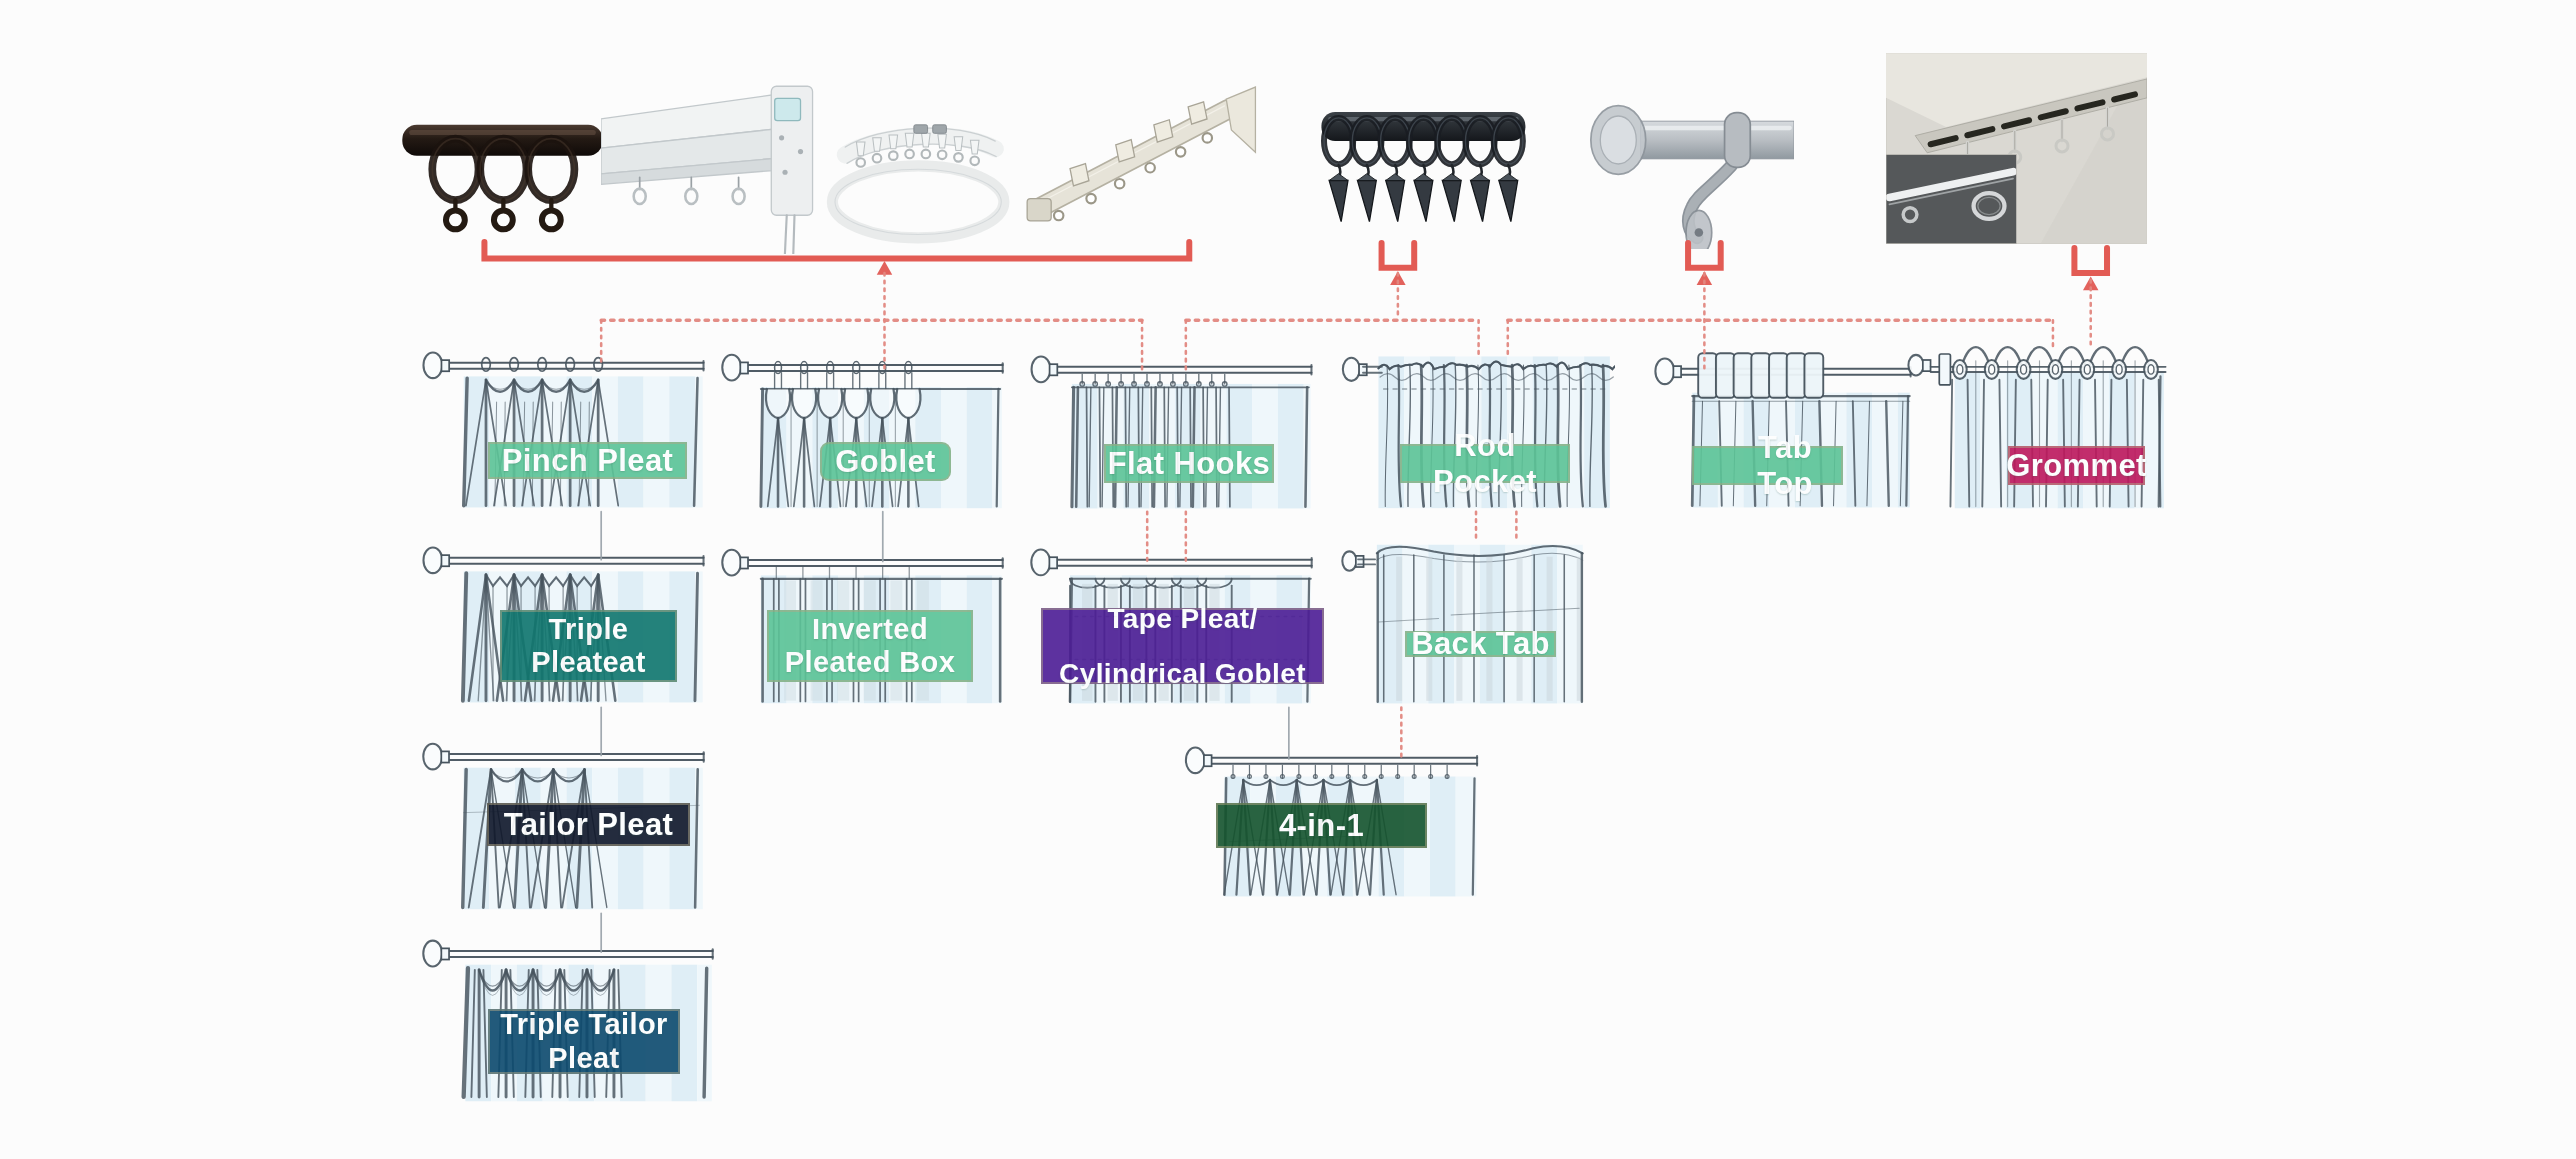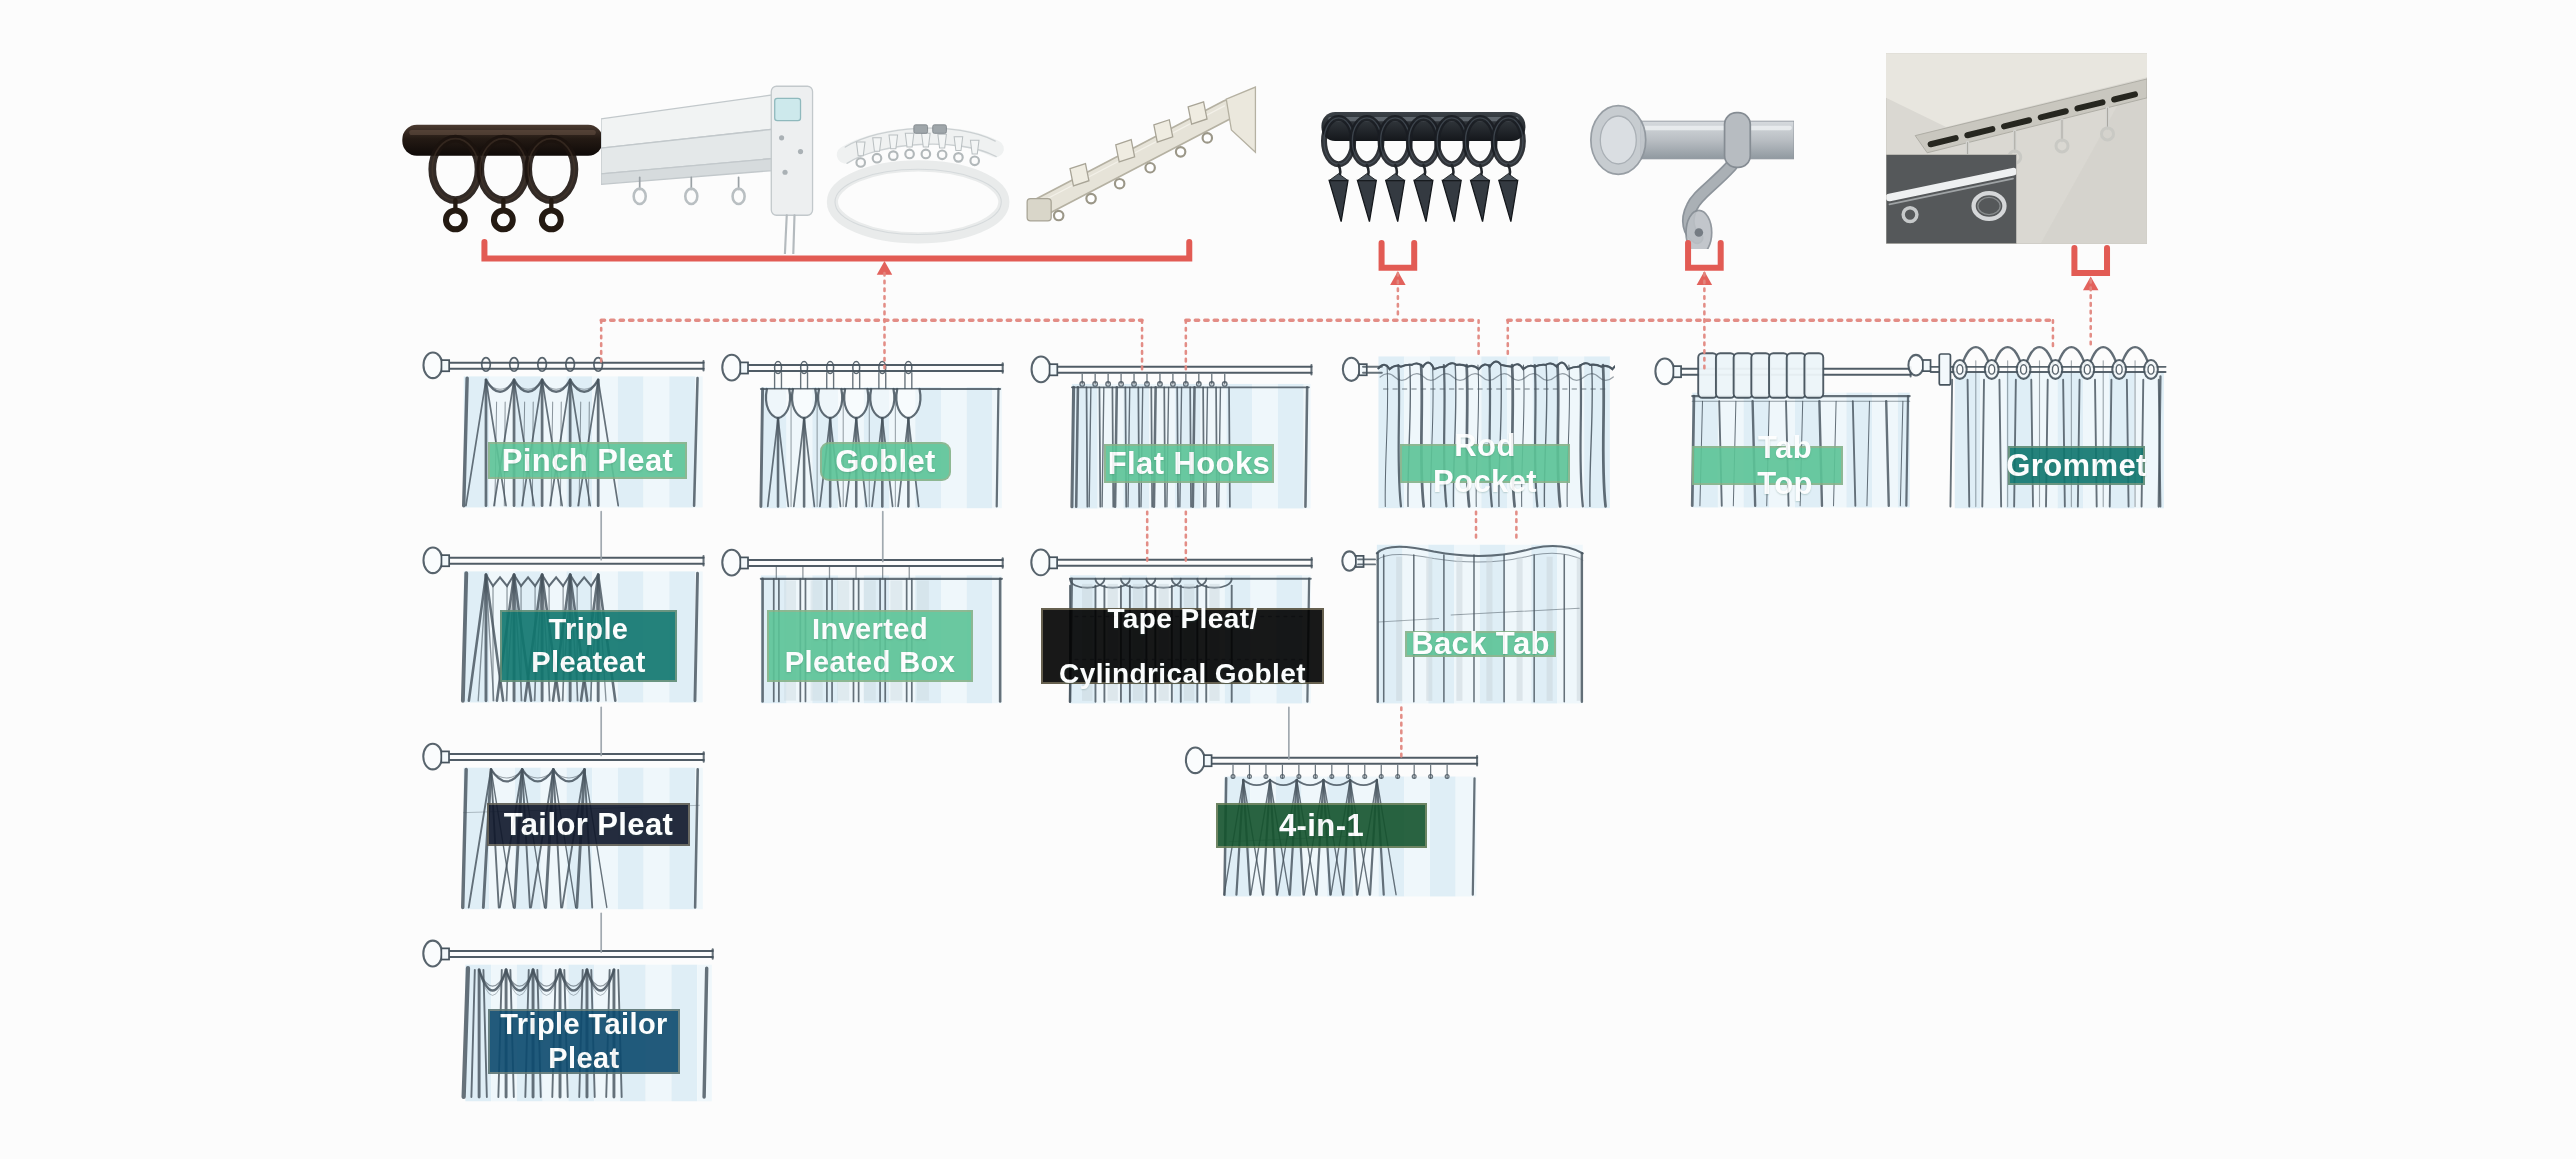--- a/index.html
+++ b/index.html
@@ -551,21 +551,21 @@
         <line x1="240.8333333333333" y1="52" x2="238.8333333333333" y2="200" stroke="#47545E" stroke-width="2.2" opacity="0.82" stroke-linecap="round" stroke-dasharray="none"></line>
         <line x1="258.83333333333326" y1="52" x2="260.83333333333326" y2="200" stroke="#47545E" stroke-width="2.2" opacity="0.82" stroke-linecap="round" stroke-dasharray="none"></line>
         <line x1="268.41666666666663" y1="30" x2="268.41666666666663" y2="200" stroke="#47545E" stroke-width="1.3" opacity="0.5" stroke-linecap="round" stroke-dasharray="none"></line>
         <ellipse cx="286.99999999999994" cy="40" rx="8" ry="11" fill="#F6FAFC" stroke="#47545E" stroke-width="2.4" opacity="0.9"></ellipse>
         <ellipse cx="286.99999999999994" cy="40" rx="3.5" ry="5.5" fill="#FFFFFF" stroke="#47545E" stroke-width="1.6" opacity="0.9"></ellipse>
         <line x1="277.99999999999994" y1="52" x2="275.99999999999994" y2="200" stroke="#47545E" stroke-width="2.2" opacity="0.82" stroke-linecap="round" stroke-dasharray="none"></line>
         <line x1="295.99999999999994" y1="52" x2="297.99999999999994" y2="200" stroke="#47545E" stroke-width="2.2" opacity="0.82" stroke-linecap="round" stroke-dasharray="none"></line>
         <line x1="298" y1="48" x2="296" y2="200" stroke="#47545E" stroke-width="2.6" opacity="0.82" stroke-linecap="round" stroke-dasharray="none"></line>
       </svg>
     </div>
-    <div class="clabel" style="left: 2008px; top: 446px; width: 137px; height: 39px; background: #0f766e; opacity: 0.9; color: rgb(255, 255, 255); font-size: 31px;">
+    <div class="clabel" style="left: 2008px; top: 446px; width: 137px; height: 39px; background: #be185d; opacity: 0.9; color: rgb(255, 255, 255); font-size: 31px;">
       <span>Grommet</span>
     </div>
     <div class="curtain" style="left: 419px; top: 532px;">
       <svg width="289" height="173" viewBox="0 0 337 202">
         <rect x="52" y="46" width="30" height="153" fill="#DFEEF6" stroke="none" stroke-width="0" rx="0" opacity="1"></rect>
         <rect x="82" y="46" width="30" height="153" fill="#EFF7FB" stroke="none" stroke-width="0" rx="0" opacity="1"></rect>
         <rect x="112" y="46" width="30" height="153" fill="#DFEEF6" stroke="none" stroke-width="0" rx="0" opacity="1"></rect>
         <rect x="142" y="46" width="30" height="153" fill="#EFF7FB" stroke="none" stroke-width="0" rx="0" opacity="1"></rect>
         <rect x="172" y="46" width="30" height="153" fill="#DFEEF6" stroke="none" stroke-width="0" rx="0" opacity="1"></rect>
         <rect x="202" y="46" width="30" height="153" fill="#EFF7FB" stroke="none" stroke-width="0" rx="0" opacity="1"></rect>
@@ -714,21 +714,21 @@
         <path d="M198,52 C198,66 238,66 238,52" fill="none" stroke="#47545E" stroke-width="2.2" opacity="0.85" stroke-linecap="round" stroke-dasharray="none"></path>
         <line x1="198" y1="60" x2="198" y2="195" stroke="#47545E" stroke-width="2.2" opacity="0.82" stroke-linecap="round" stroke-dasharray="none"></line>
         <line x1="238" y1="60" x2="238" y2="195" stroke="#47545E" stroke-width="2.2" opacity="0.82" stroke-linecap="round" stroke-dasharray="none"></line>
         <rect x="212" y="58" width="12" height="136" fill="#C3CFD7" stroke="none" stroke-width="0" rx="0" opacity="0.4"></rect>
         <line x1="56" y1="96" x2="326" y2="96" stroke="#6C7C94" stroke-width="1.8" opacity="0.6" stroke-linecap="round" stroke-dasharray="3 6"></line>
         <line x1="56" y1="146" x2="326" y2="146" stroke="#6C7C94" stroke-width="1.8" opacity="0.6" stroke-linecap="round" stroke-dasharray="3 6"></line>
         <line x1="52" y1="52" x2="50" y2="195" stroke="#47545E" stroke-width="3" opacity="0.82" stroke-linecap="round" stroke-dasharray="none"></line>
         <line x1="328" y1="52" x2="326" y2="195" stroke="#47545E" stroke-width="2.6" opacity="0.82" stroke-linecap="round" stroke-dasharray="none"></line>
       </svg>
     </div>
-    <div class="clabel" style="left: 1041px; top: 608px; width: 283px; height: 76px; background: #000000; opacity: 0.9; color: rgb(255, 255, 255); font-size: 28px; gap: 23px;">
+    <div class="clabel" style="left: 1041px; top: 608px; width: 283px; height: 76px; background: #4c1d95; opacity: 0.9; color: rgb(255, 255, 255); font-size: 28px; gap: 23px;">
       <span>Tape Pleat/</span>
       <span>Cylindrical Goblet</span>
     </div>
     <div class="curtain" style="left: 1339px; top: 531px;">
       <svg width="249" height="175" viewBox="0 0 290 204">
         <rect x="44" y="16" width="30" height="185" fill="#DFEEF6" stroke="none" stroke-width="0" rx="0" opacity="1"></rect>
         <rect x="74" y="16" width="30" height="185" fill="#EFF7FB" stroke="none" stroke-width="0" rx="0" opacity="1"></rect>
         <rect x="104" y="16" width="30" height="185" fill="#DFEEF6" stroke="none" stroke-width="0" rx="0" opacity="1"></rect>
         <rect x="134" y="16" width="30" height="185" fill="#EFF7FB" stroke="none" stroke-width="0" rx="0" opacity="1"></rect>
         <rect x="164" y="16" width="30" height="185" fill="#DFEEF6" stroke="none" stroke-width="0" rx="0" opacity="1"></rect>

